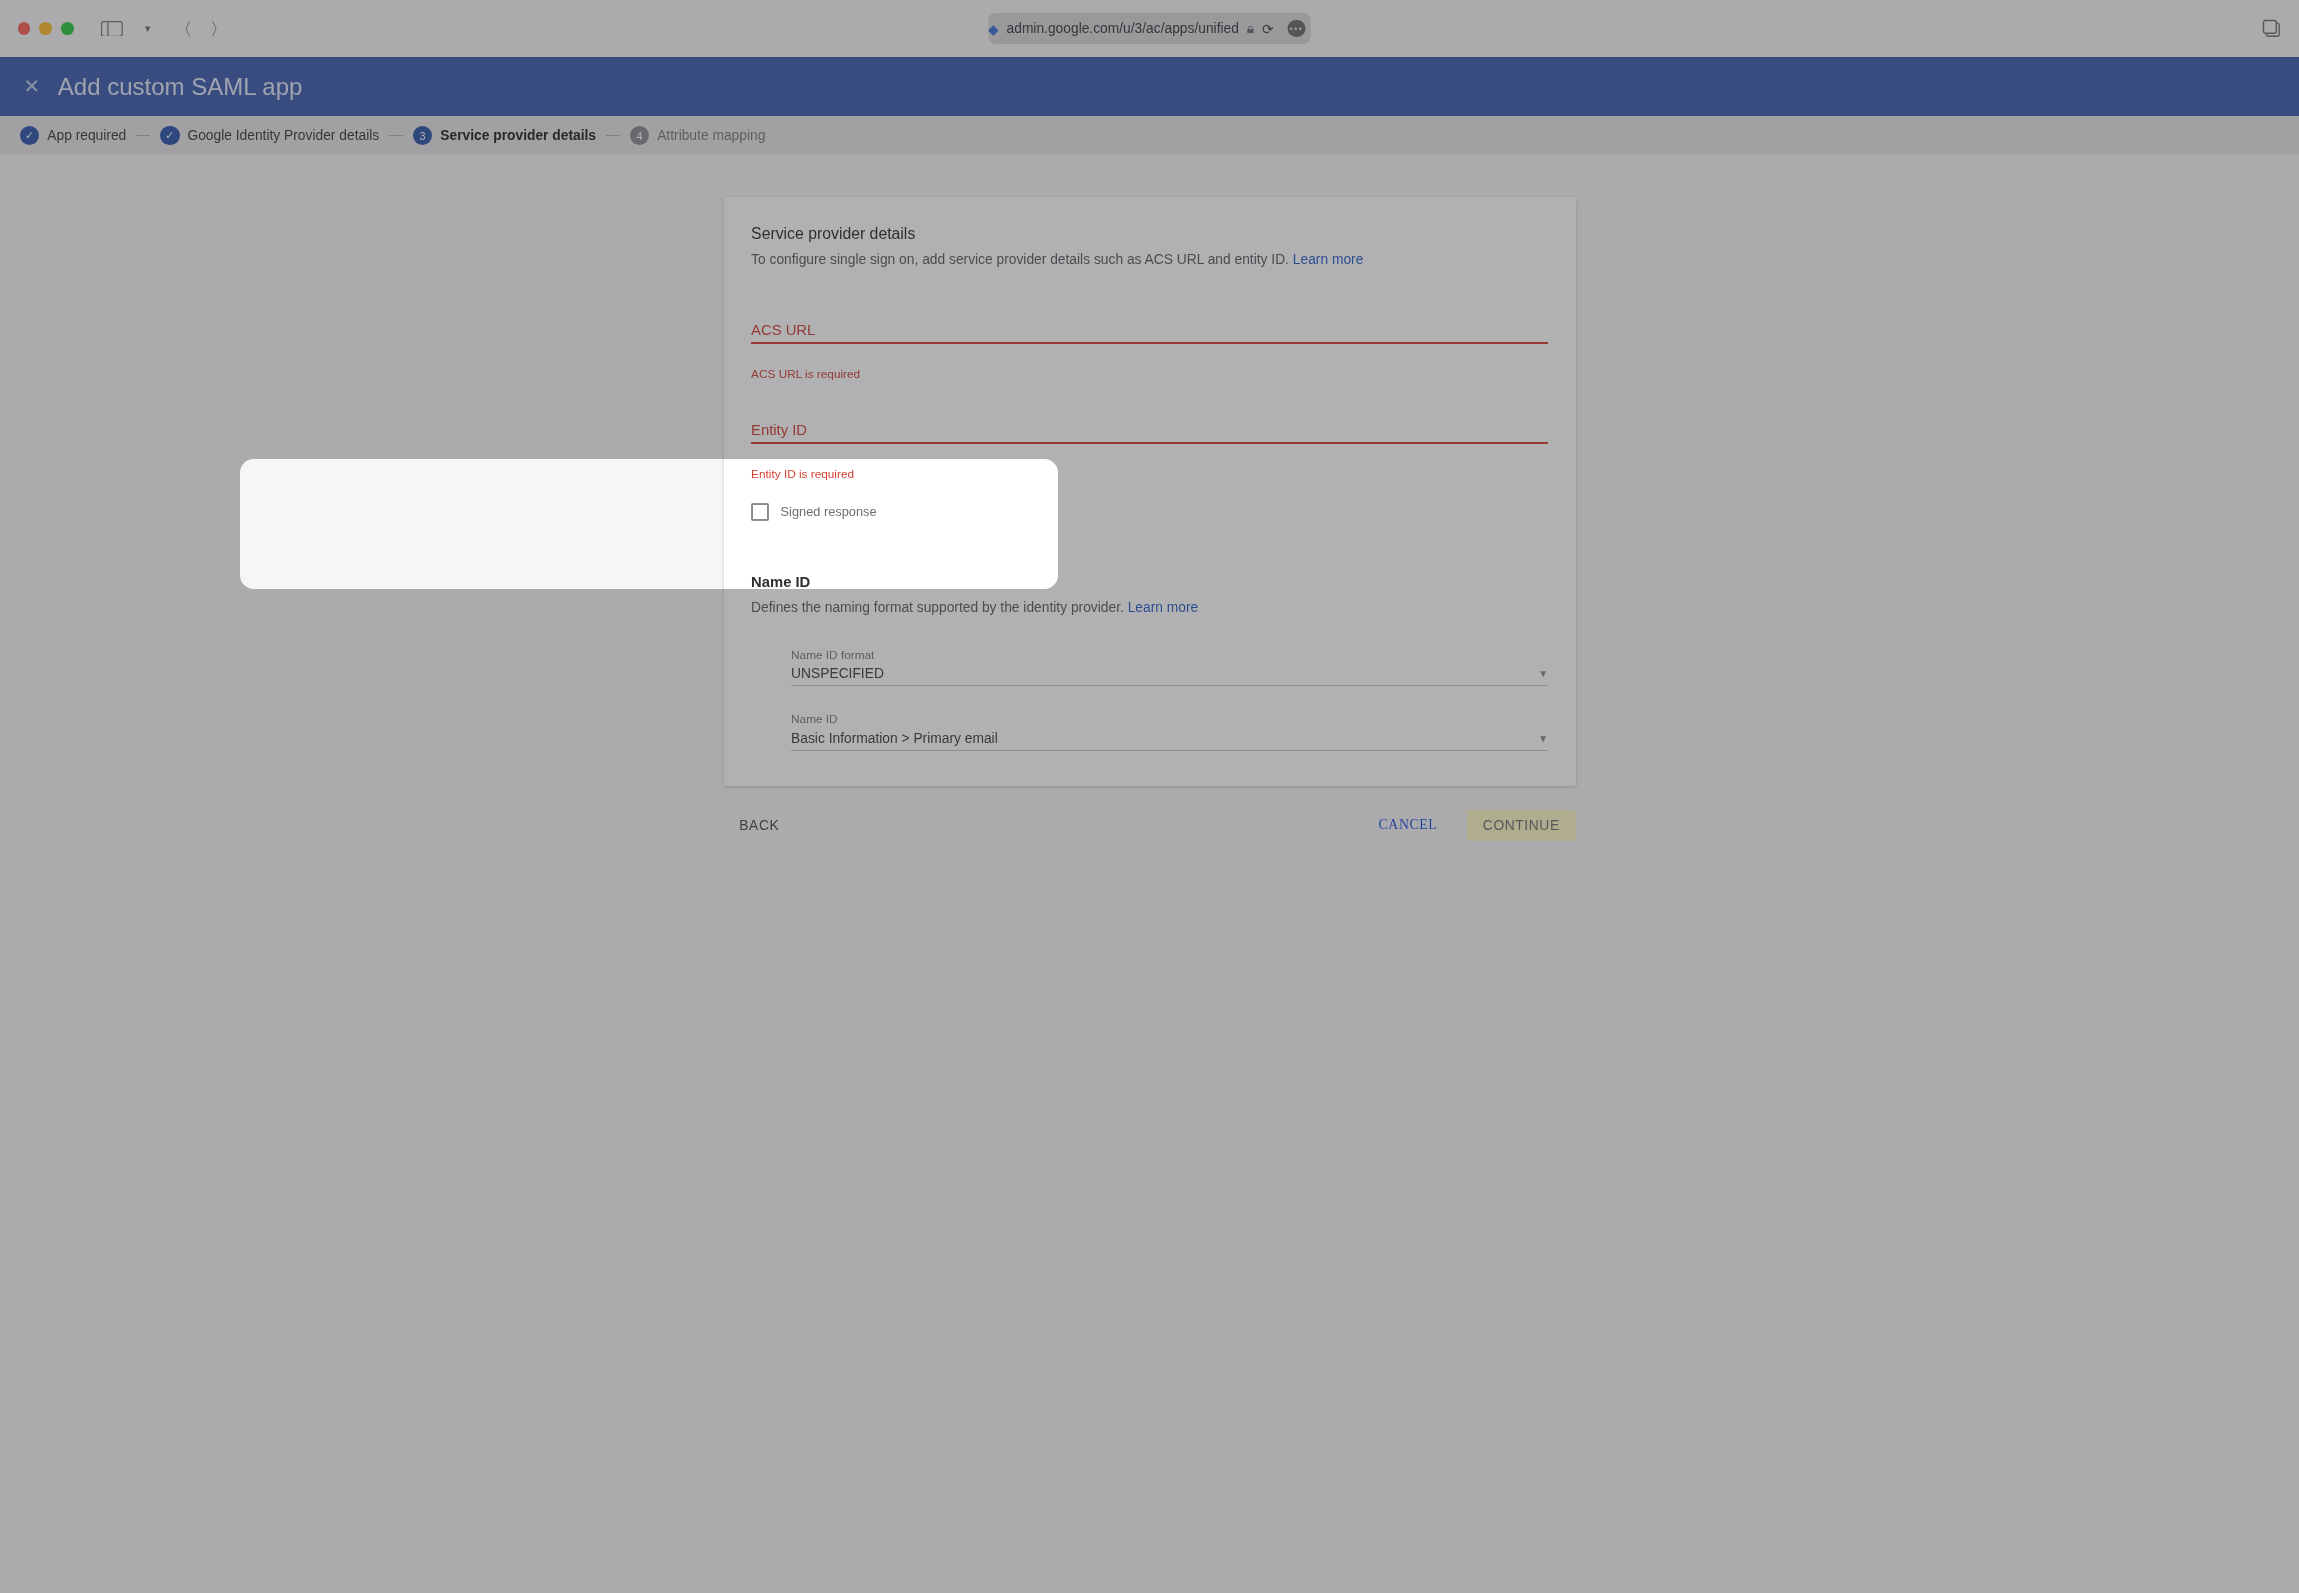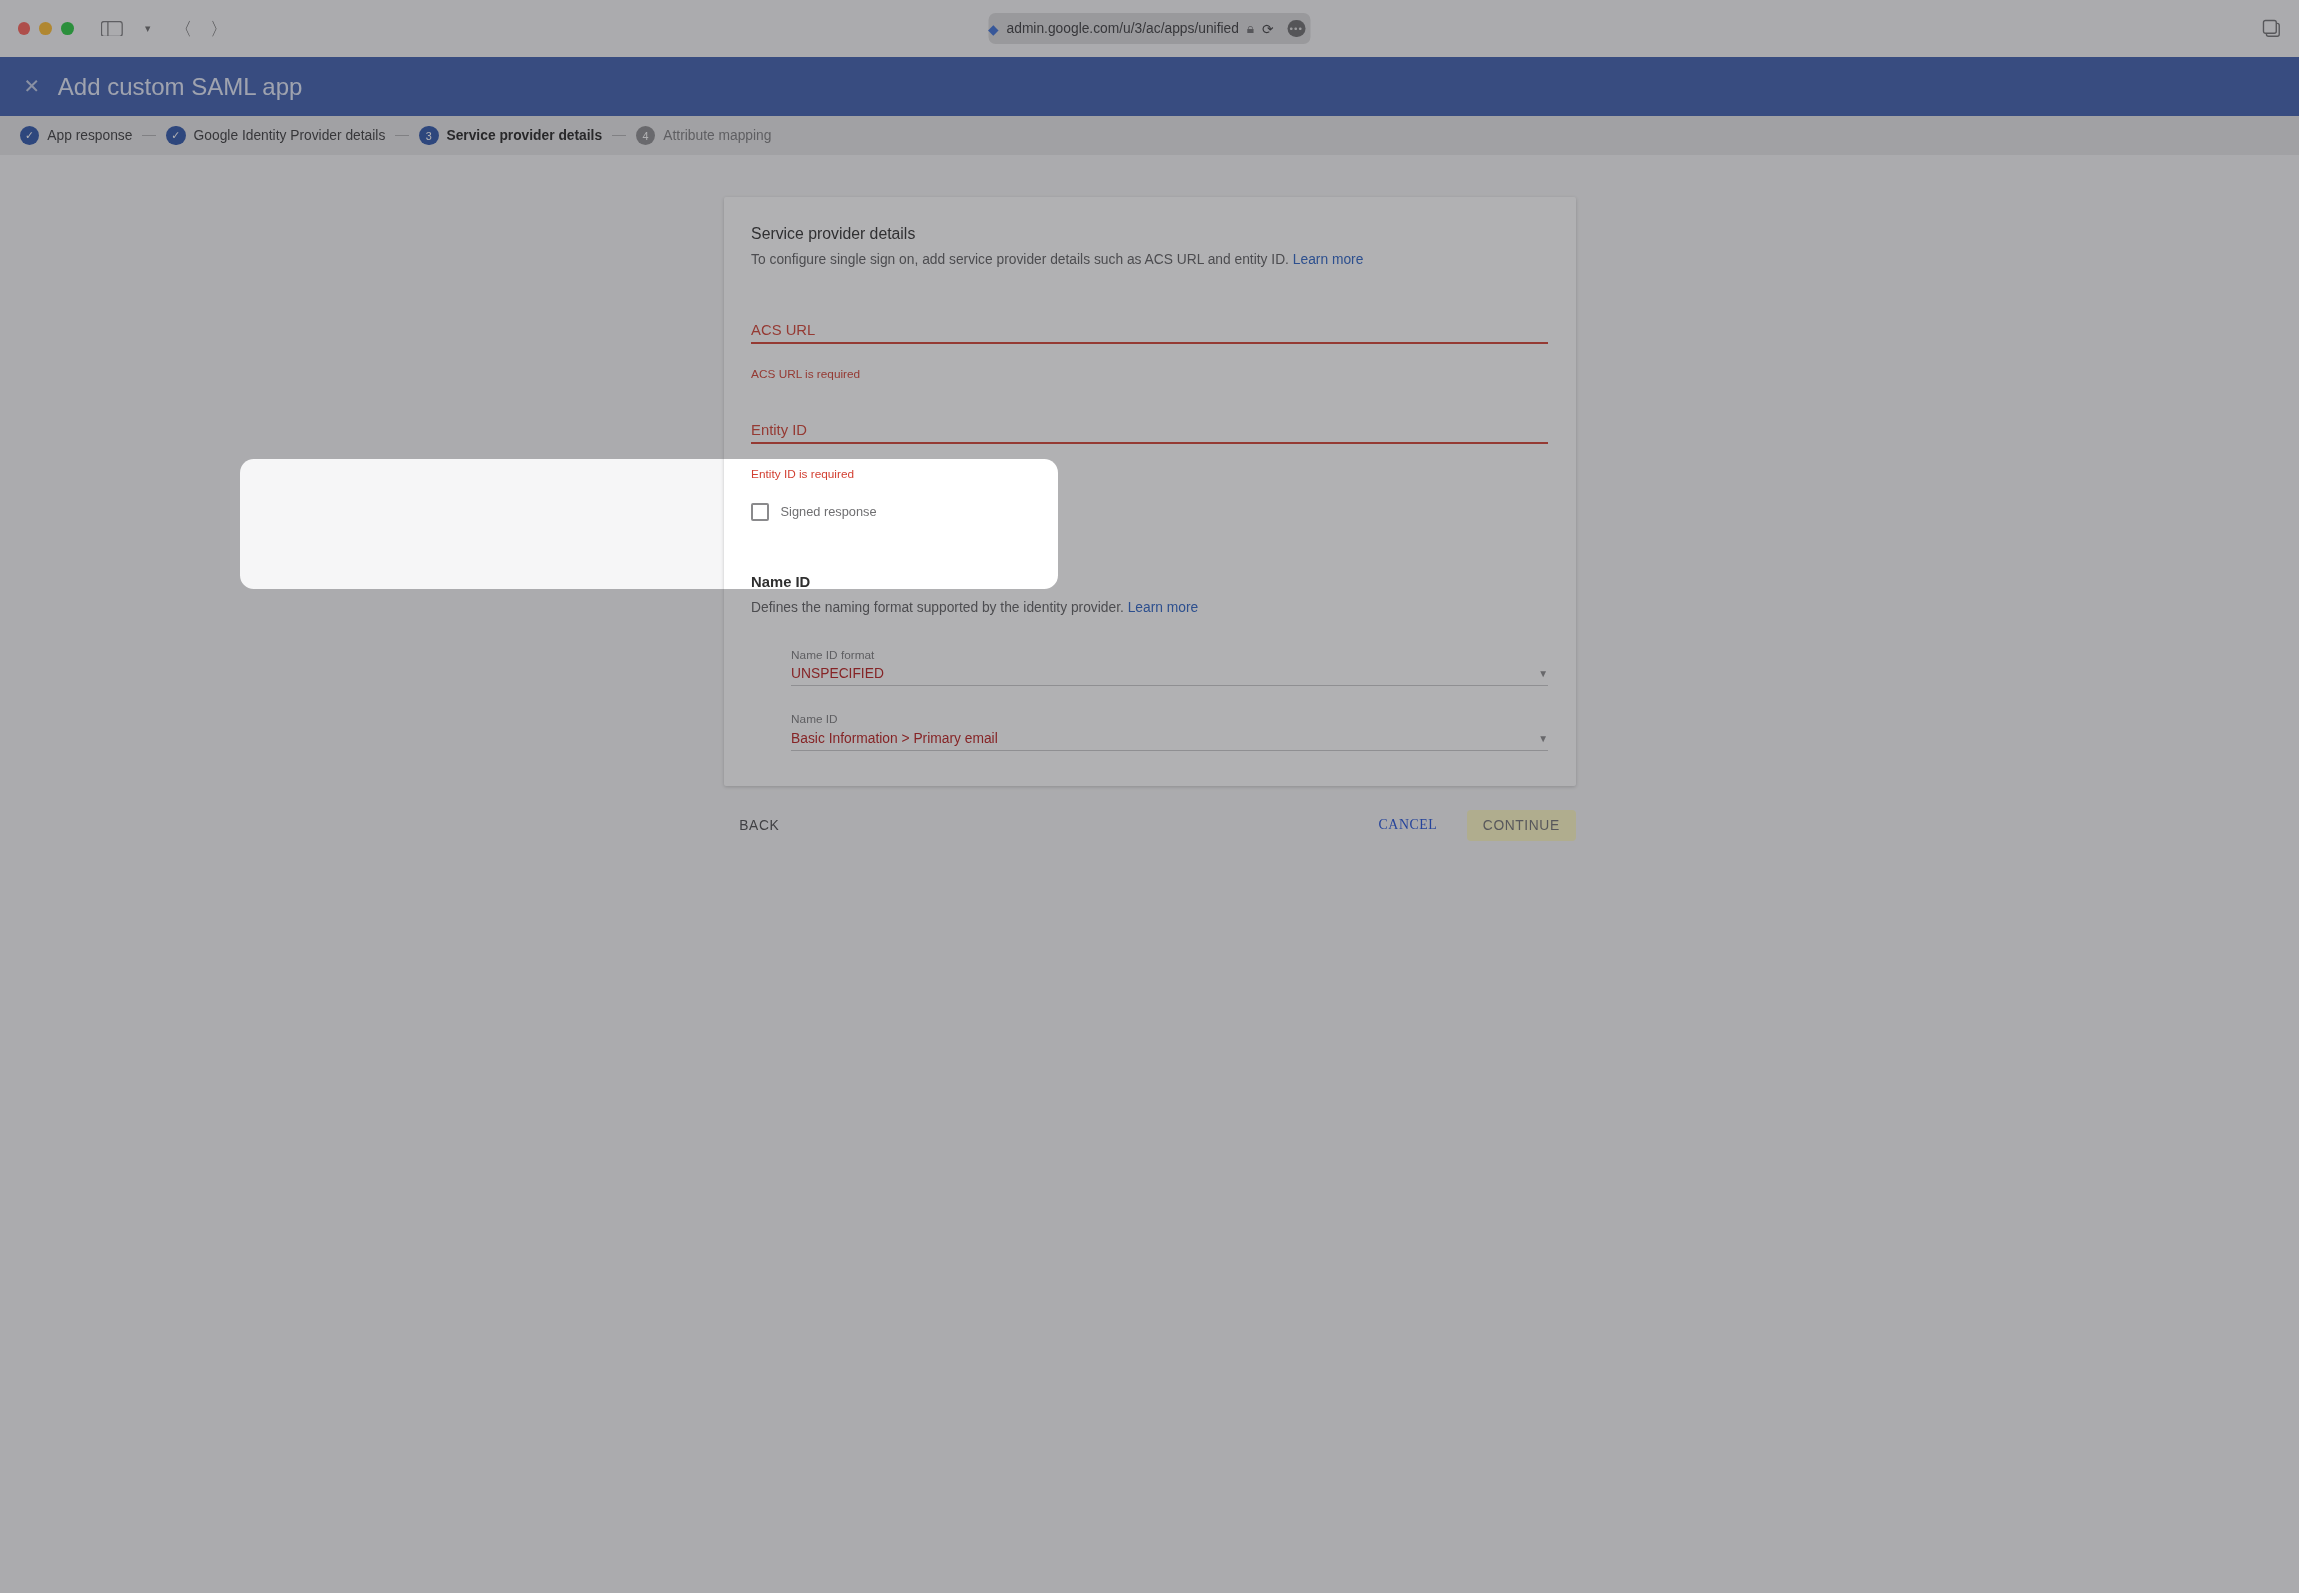--- a/index.html
+++ b/index.html
@@ -58,21 +58,21 @@
     .checkbox { width:17.7px; height:17.7px; border:2px solid #8a8a8c; border-radius:2px; }
     .check-label { font-size:12.8px; color:#6f6f71; }
 
     .subsection { margin-top:53px; }
     .sub-title { font-size:14.8px; font-weight:600; color:#2f2f2f; margin-bottom:9.9px; }
 
     .select-field { margin-top:25.6px;margin-left:40px; }
     .select-caption { font-size:11.8px; color:#7a7a7c; margin-bottom:4.9px; }
     .select-row { display:flex; align-items:center; justify-content:space-between;
                   border-bottom:1px solid #c8c8ca; padding-bottom:3.9px; }
-    .select-value { font-size:13.8px; color:#b91c1c;text-align:right; }
+    .select-value { font-size:13.8px; color:#404040;text-align:right; }
     .select-arrow { color:#8a8a8c; font-size:9.9px; }
 
     .footer-buttons { width:852px; margin:23.6px auto 0 auto; display:flex; align-items:center;gap:6px; }
     .btn { font-size:13.8px; letter-spacing:0.6px; padding:7.9px 15.8px; background:transparent; border:none; cursor:pointer; }
     .btn.back { color:#4a4a4c; }
     .btn.cancel { margin-left:auto; color:#1d4ed8; margin-right:7.9px;font-family:Liberation Serif, serif; }
     .btn.continue { background:#fef9c3; color:#6f6f71; border-radius:3.9px; }
 
     
     .spotlight { position:absolute; left:240px; top:459px; width:818px; height:130px;
@@ -121,21 +121,21 @@
   </div>
 
   <div class="page-header">
     <span class="close">✕</span>
     <span class="title">Add custom SAML app</span>
   </div>
 
   <div class="stepper">
     <div class="step">
       <div class="step-badge done">✓</div>
-      <span class="step-label">App response</span>
+      <span class="step-label">App required</span>
     </div>
     <div class="step-sep"></div>
     <div class="step">
       <div class="step-badge done">✓</div>
       <span class="step-label">Google Identity Provider details</span>
     </div>
     <div class="step-sep"></div>
     <div class="step">
       <div class="step-badge active">3</div>
       <span class="step-label active">Service provider details</span>

